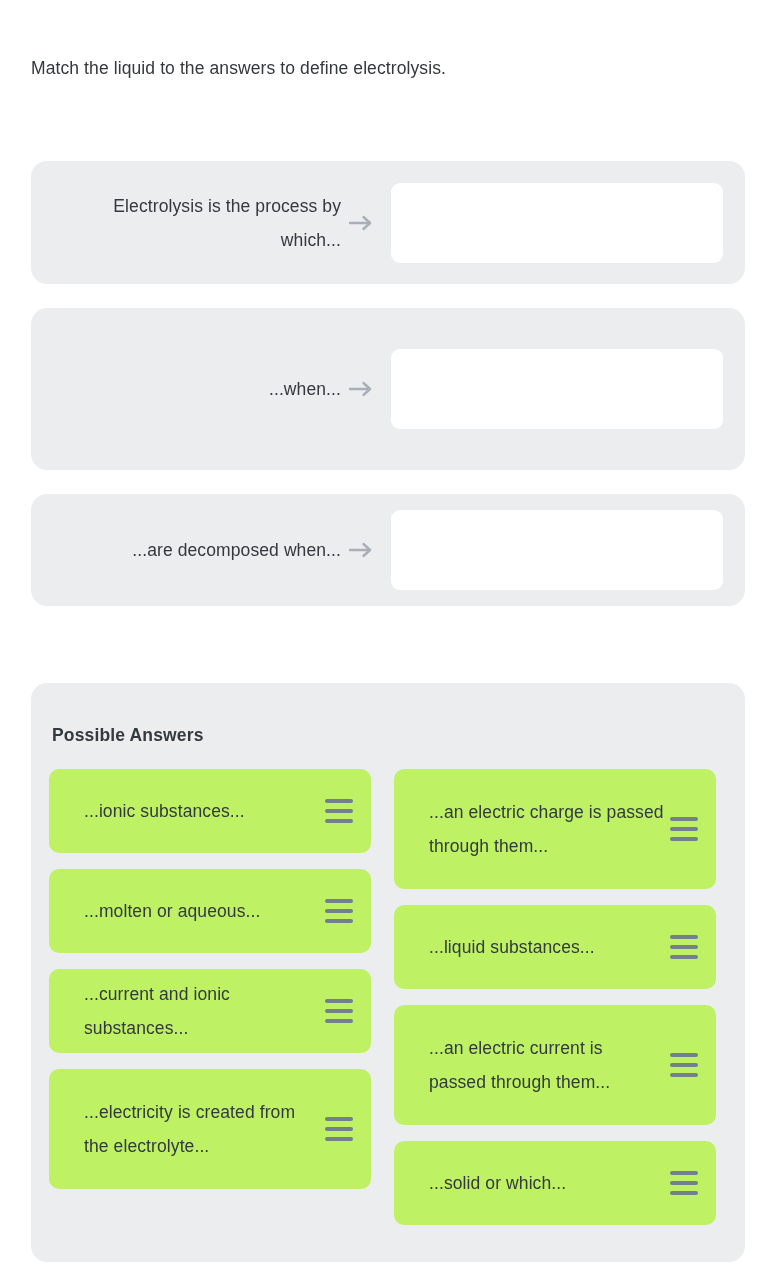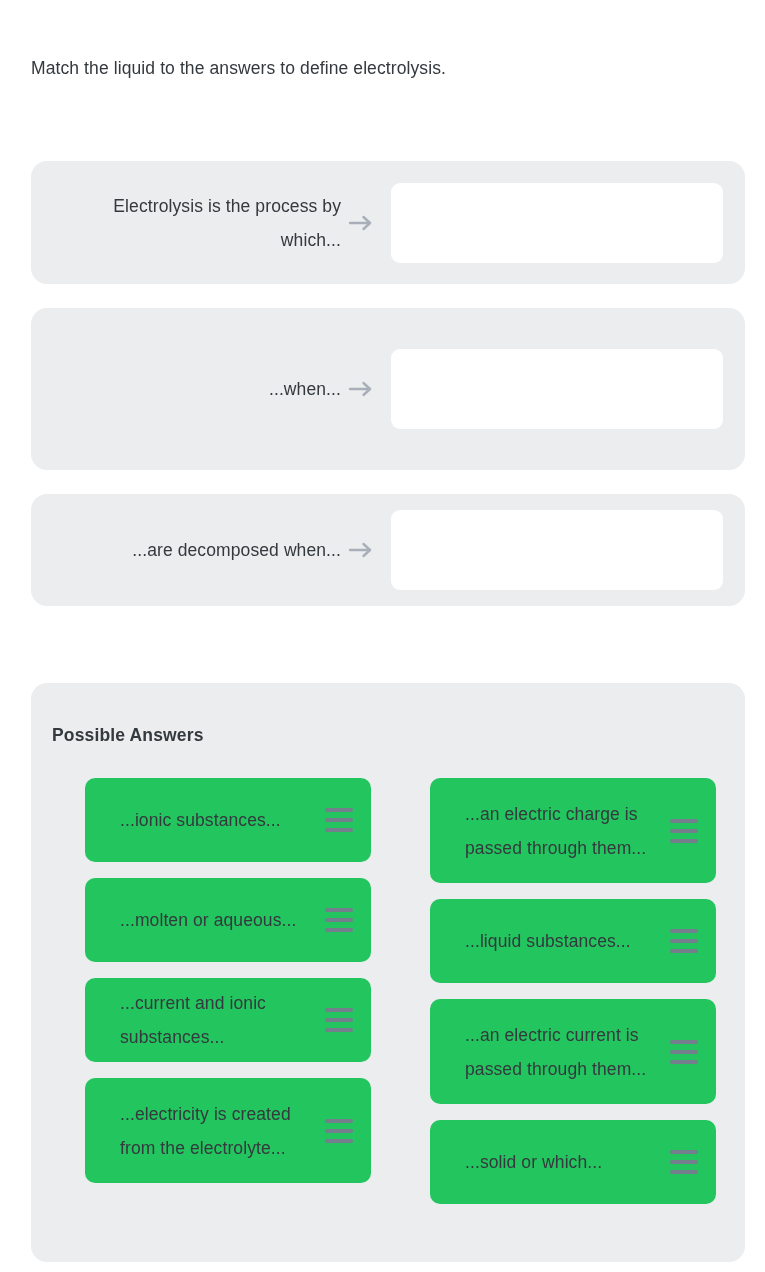--- a/index.html
+++ b/index.html
@@ -99,47 +99,46 @@
     border-radius: 16px;
     box-sizing: border-box;
     padding: 42px 18px 0 18px;
   }
 
   .answers-title {
     font-size: 17.5px;
     font-weight: bold;
     color: #34393e;
     letter-spacing: 0.15px;
-    margin: 0 0 32px 3px;
+    margin: 0 0 23px 3px;
   }
 
   .answers-grid {
     display: grid;
     grid-template-columns: 322px 322px;
     column-gap: 23px;
     align-items: start;
   }
 
   .col {
     display: flex;
     flex-direction: column;
   }
 
   .answer-card {
-    background: #22c55e;
+    background: #bef264;
     border-radius: 10px;
     display: flex;
     align-items: center;
     box-sizing: border-box;
     padding: 0 18px 0 0;
     margin-bottom: 16px;
-    margin-left: 36px;
   }
   .answer-card.lines2 { height: 84px; }
-  .answer-card.lines3 { height: 105px; justify-content: space-between; }
+  .answer-card.lines3 { height: 120px; justify-content: space-between; }
 
   .answer-text {
     flex: 1 1 auto;
     padding-left: 35px;
     font-size: 17.5px;
     line-height: 34px;
     color: #34393e;
     letter-spacing: 0.1px;
   }
 

